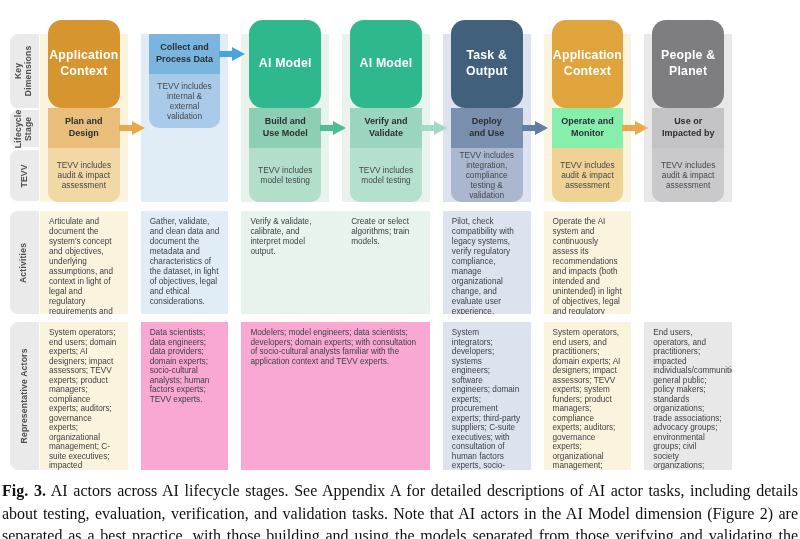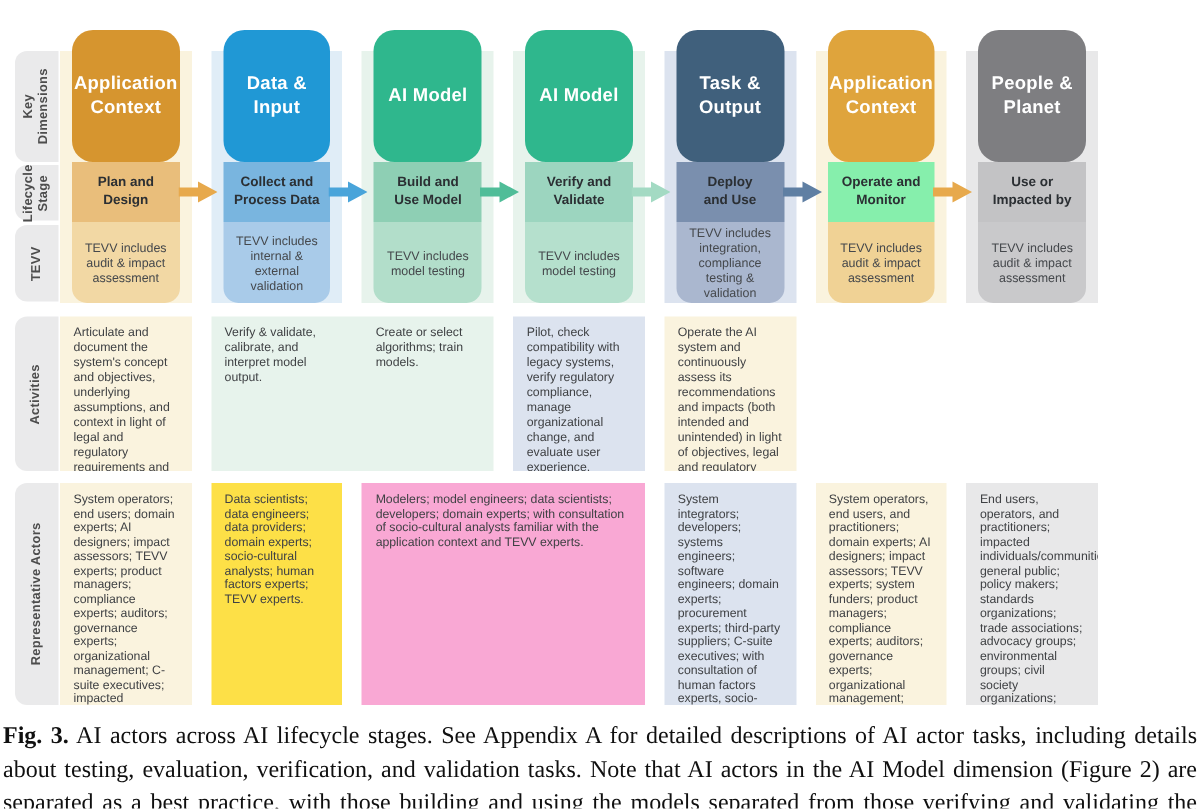--- a/index.html
+++ b/index.html
@@ -82,24 +82,20 @@
           <svg class="arrow" viewBox="0 0 26 16">
               <path d="M0 5h13V1l13 7-13 7v-4H0z" fill="#E7A94C"></path>
             </svg>
         </div>
         <div class="tevv" style="background-color: rgb(242, 216, 164);">
             <span>TEVV includes audit &amp; impact assessment</span>
           </div>
       </div>
 
       <div class="band" style="background-color: rgb(224, 237, 247);">
-        <div class="hdr" style="background-color: rgb(32, 152, 213);">
-            <span>Data &amp;
-Input</span>
-          </div>
         <div class="stage" style="background-color: rgb(121, 181, 223);">
             <span>Collect and
 Process Data</span>
           <svg class="arrow" viewBox="0 0 26 16">
               <path d="M0 5h13V1l13 7-13 7v-4H0z" fill="#49A4DA"></path>
             </svg>
         </div>
         <div class="tevv" style="background-color: rgb(169, 203, 233);">
             <span>TEVV includes internal &amp; external validation</span>
           </div>
@@ -181,31 +177,32 @@
 Impacted by</span>
           </div>
         <div class="tevv" style="background-color: rgb(201, 201, 203);">
             <span>TEVV includes audit &amp; impact assessment</span>
           </div>
       </div>
     </div>
 
     <div class="grid7 acts">
       <div class="cell" style="background-color: rgb(250, 243, 222);">Articulate and document the system's concept and objectives, underlying assumptions, and context in light of legal and regulatory requirements and ethical considerations.</div>
+      <div class="cell" style="background-color: rgb(224, 237, 247);">Gather, validate, and clean data and document the metadata and characteristics of the dataset, in light of objectives, legal and ethical considerations.</div>
       <div class="cell merged mergedacts" style="background-color: rgb(231, 243, 236);">
         <div class="half">Verify &amp; validate, calibrate, and interpret model output.</div>
         <div class="half">Create or select algorithms; train models.</div>
       </div>
       <div class="cell" style="background-color: rgb(220, 227, 239);">Pilot, check compatibility with legacy systems, verify regulatory compliance, manage organizational change, and evaluate user experience.</div>
       <div class="cell" style="background-color: rgb(250, 243, 222);">Operate the AI system and continuously assess its recommendations and impacts (both intended and unintended) in light of objectives, legal and regulatory requirements, and ethical considerations.</div>
     </div>
 
     <div class="grid7 actors">
       <div class="cell" style="background-color: rgb(250, 243, 222);">System operators; end users; domain experts; AI designers; impact assessors; TEVV experts; product managers; compliance experts; auditors; governance experts; organizational management; C-suite executives; impacted individuals/ communities; evaluators.</div>
-      <div class="cell" style="background-color: #fde047;">Data scientists; data engineers; data providers; domain experts; socio-cultural analysts; human factors experts; TEVV experts.</div>
+      <div class="cell" style="background-color: #f9a8d4;">Data scientists; data engineers; data providers; domain experts; socio-cultural analysts; human factors experts; TEVV experts.</div>
       <div class="cell merged" style="background-color: #f9a8d4;">Modelers; model engineers; data scientists; developers; domain experts; with consultation of socio-cultural analysts familiar with the application context and TEVV experts.</div>
       <div class="cell" style="background-color: rgb(220, 227, 239);">System integrators; developers; systems engineers; software engineers; domain experts; procurement experts; third-party suppliers; C-suite executives; with consultation of human factors experts, socio-cultural analysts, governance experts, TEVV experts,</div>
       <div class="cell" style="background-color: rgb(250, 243, 222);">System operators, end users, and practitioners; domain experts; AI designers; impact assessors; TEVV experts; system funders; product managers; compliance experts; auditors; governance experts; organizational management; impacted individuals/communities; evaluators.</div>
       <div class="cell" style="background-color: rgb(232, 232, 233);">End users, operators, and practitioners; impacted individuals/communities; general public; policy makers; standards organizations; trade associations; advocacy groups; environmental groups; civil society organizations; researchers.</div>
     </div>
 
   </div>
 </div>
 
 <div class="caption"><b>Fig. 3.</b> <span>AI actors across AI lifecycle stages. See Appendix A for detailed descriptions of AI actor tasks, including details about testing, evaluation, verification, and validation tasks. Note that AI actors in the AI Model dimension (Figure 2) are separated as a best practice, with those building and using the models separated from those verifying and validating the models.</span></div>

